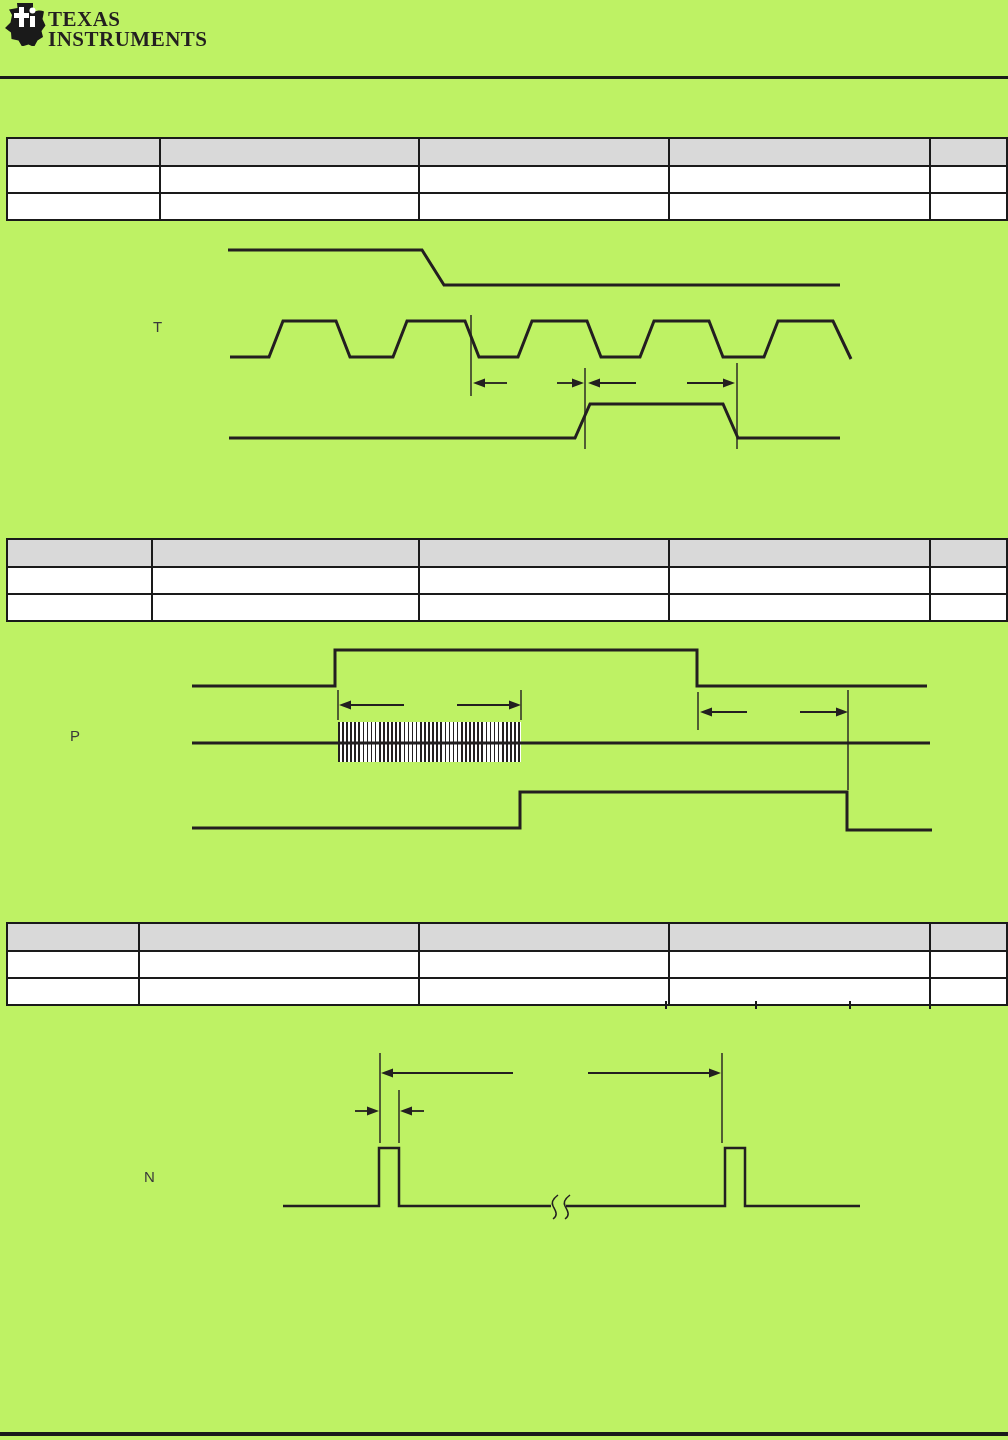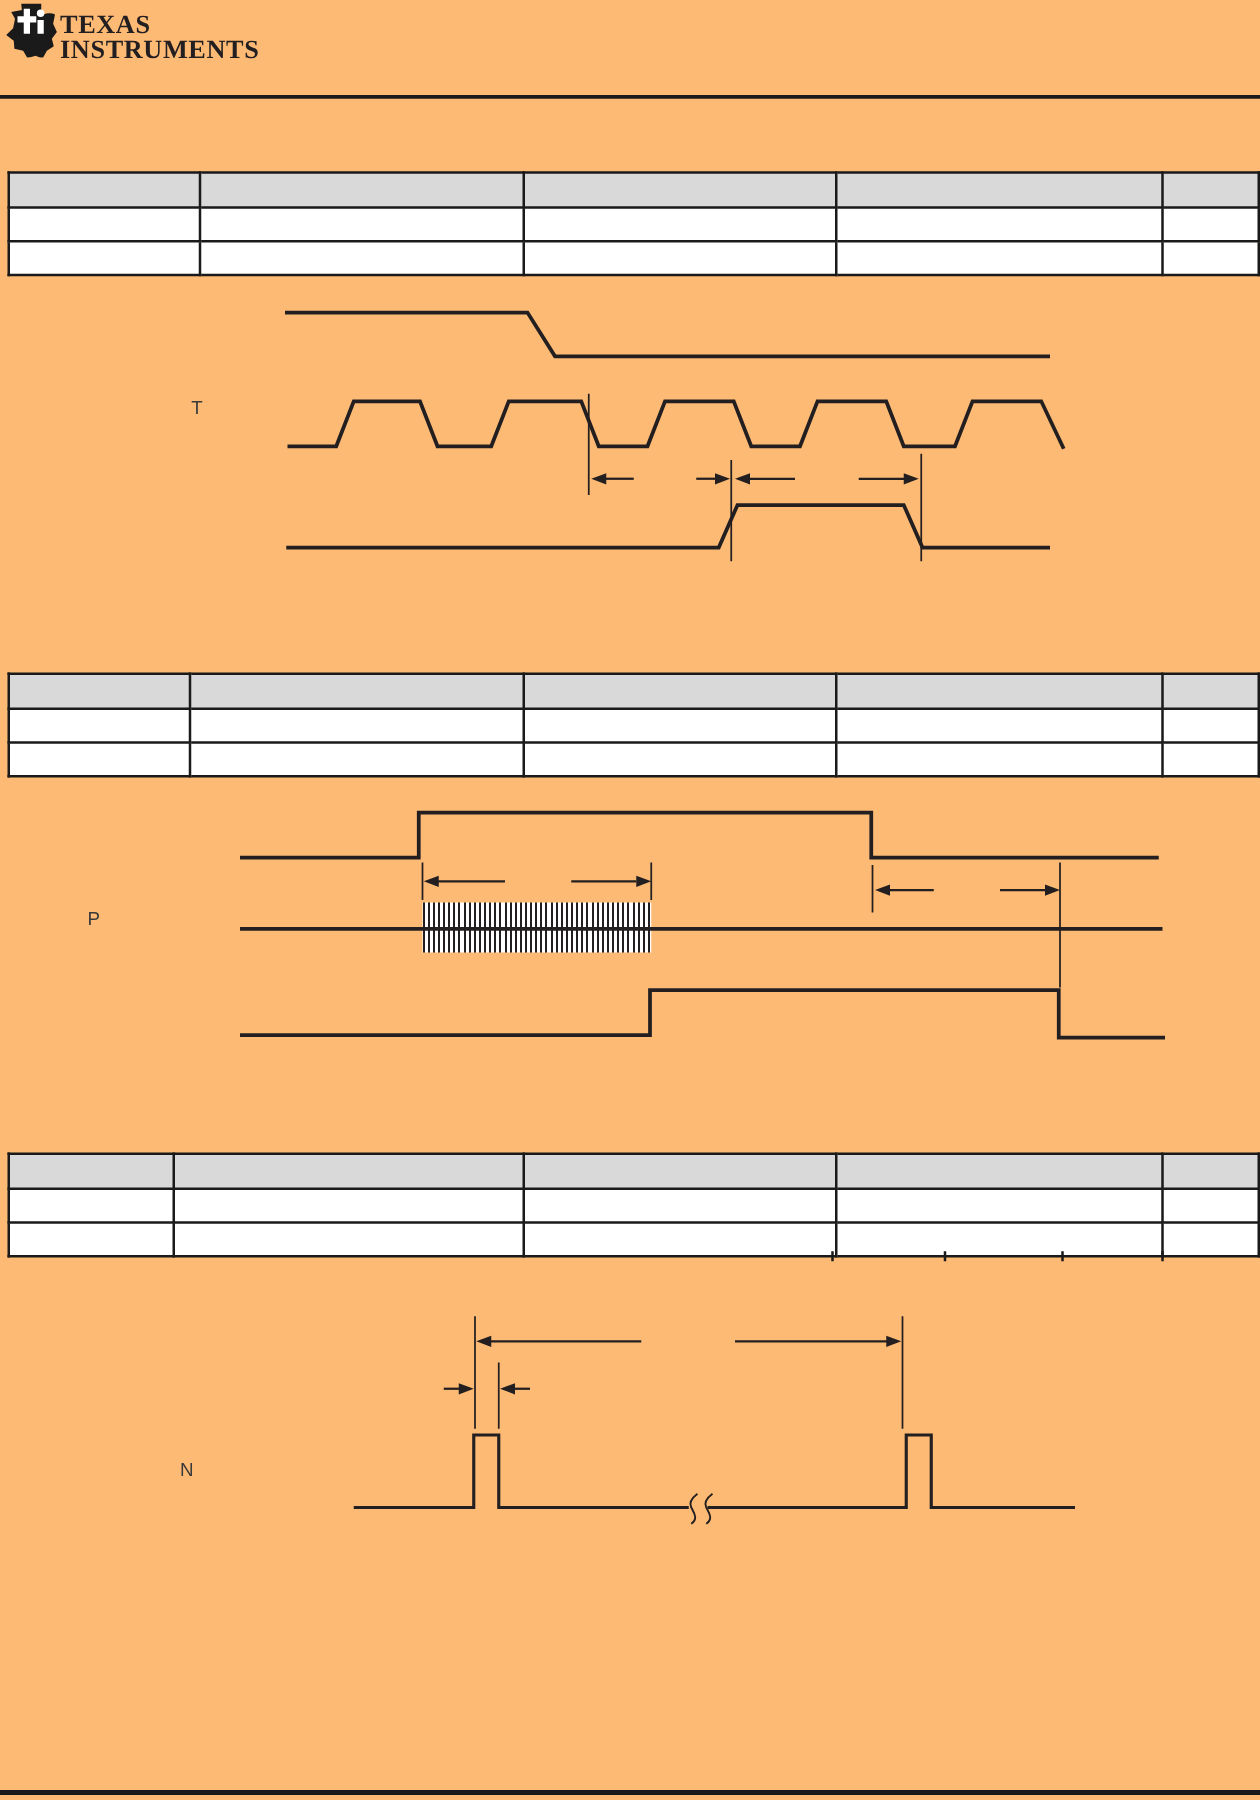--- a/index.html
+++ b/index.html
@@ -1,17 +1,17 @@
 <!DOCTYPE html>
 <html><head>
 <meta charset="utf-8">
 <style>
   html,body{margin:0;padding:0;background:#ffffff;}
   .page{
-    position:relative;width:1008px;height:1440px;background:#fdba74;overflow:hidden;
+    position:relative;width:1008px;height:1440px;background:#bef264;overflow:hidden;
     font-family:"Liberation Sans",sans-serif;color:#231f20;
   }
   
   .logo{position:absolute;left:4px;top:2px;}
   .logo-bug{position:absolute;left:0;top:0;}
   .brand{position:absolute;left:44px;font-family:"Liberation Serif",serif;font-weight:bold;color:#231f20;letter-spacing:.5px;white-space:nowrap;}
   .brand-top{top:5px;font-size:21px;}
   .brand-bottom{top:25px;font-size:21px;}
   .rule{position:absolute;left:0;width:1008px;background:#1a1a1a;}
   .rule-top{top:76px;height:3px;}

